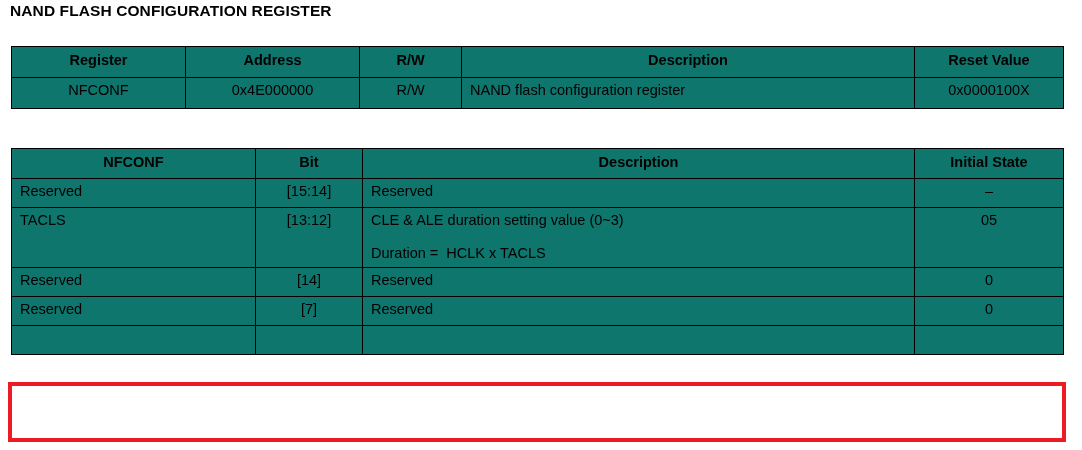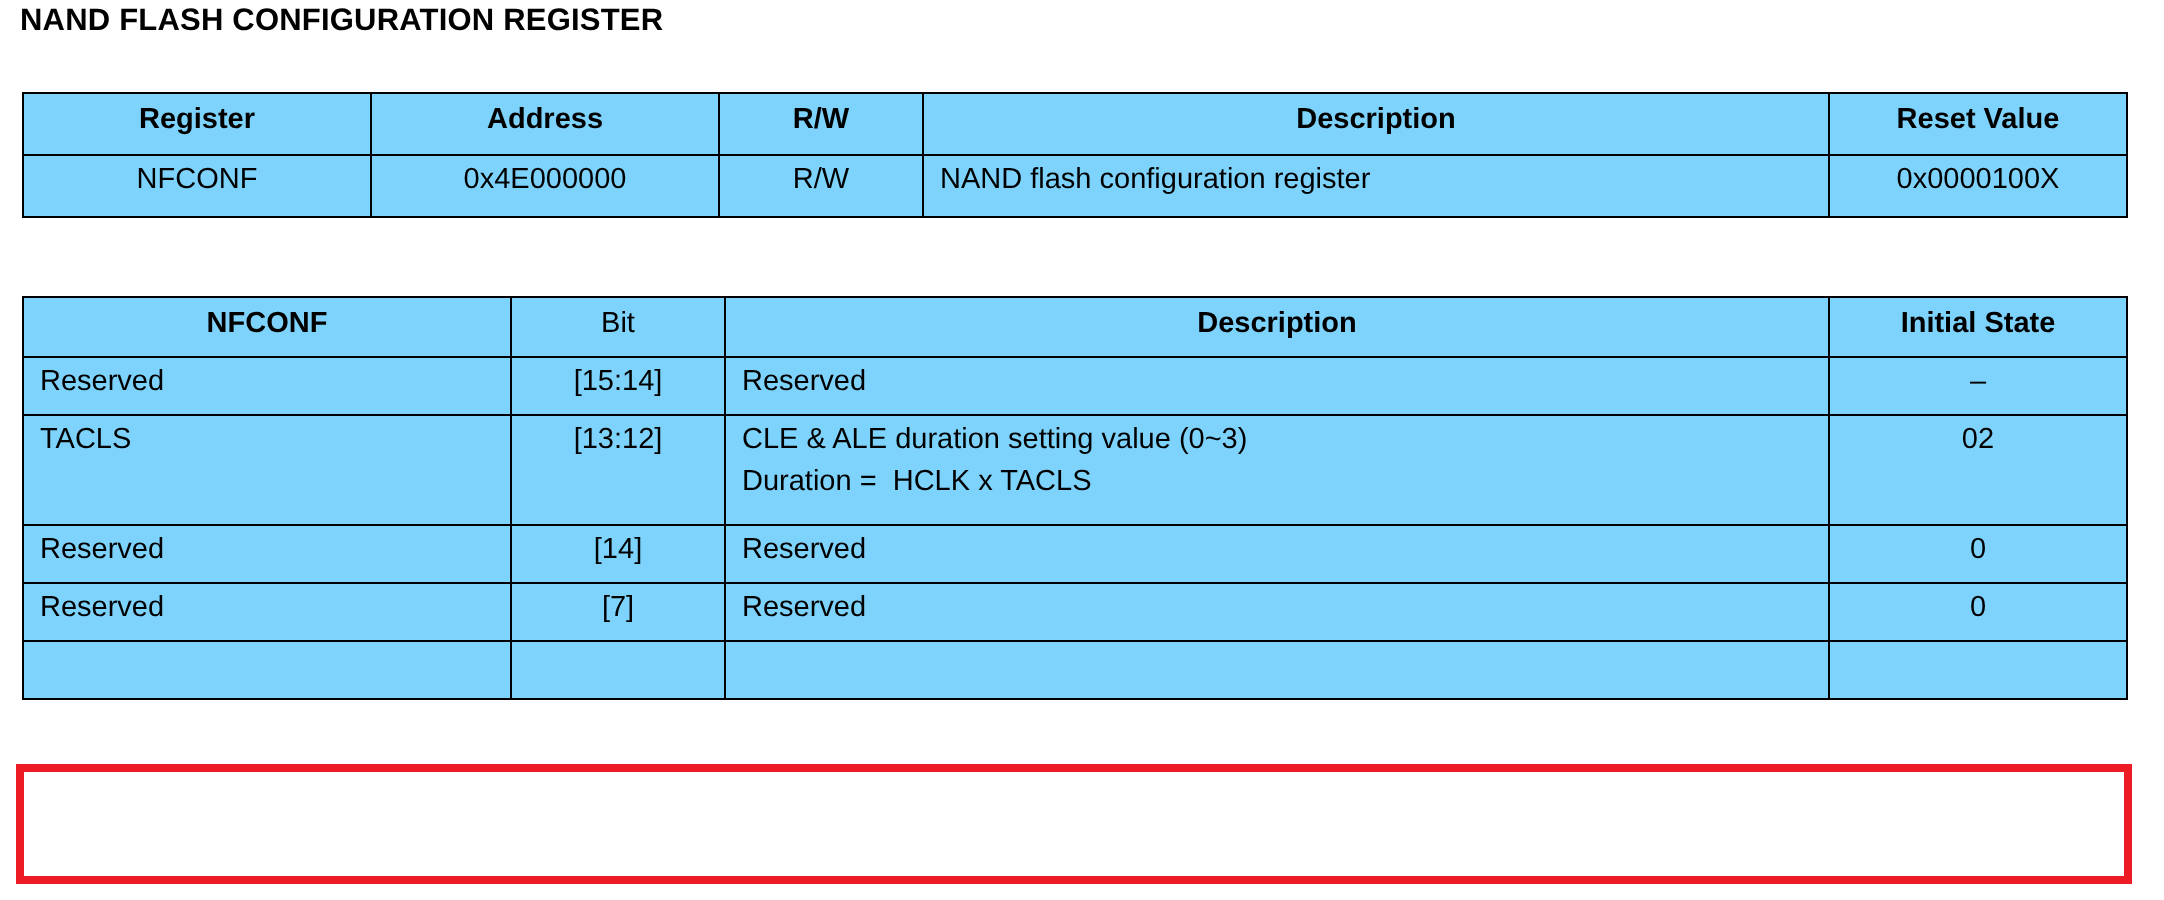--- a/index.html
+++ b/index.html
@@ -32,21 +32,21 @@
     font-weight: bold;
     letter-spacing: 0.1px;
     white-space: nowrap;
   }
 
   
   table.reg-table {
     position: absolute;
     border-collapse: collapse;
     table-layout: fixed;
-    background: #7dd3fc;
+    background: #0f766e;
     padding-left: 44px;
   }
   table.reg-table td, table.reg-table th {
     border: 1.5px solid #000000;
     padding: 0;
     vertical-align: top;
     font-size: 14.5px;
     line-height: 1.35;
     font-weight: normal;
   }
@@ -86,21 +86,21 @@
   #table-bitfields .c-name  { width: 244px; }
   #table-bitfields .c-bit   { width: 107px; }
   #table-bitfields .c-desc  { width: 552px; }
   #table-bitfields .c-init  { width: 149px; }
 
   #table-bitfields tr.hdr td { height: 29px; }
   #table-bitfields tr.r-single td { height: 28px; }
   #table-bitfields tr.r-double td { height: 54px; }
 
   .desc-line { display: block; white-space: pre; }
-  .desc-line + .desc-line { margin-top: 1px; }
+  .desc-line + .desc-line { margin-top: 13px; }
 
   
   #twrph1-highlight {
     position: absolute;
     left: 8px;
     top: 382px;
     width: 1058px;
     height: 60px;
     border: 4px solid #ED1C24;
     box-sizing: border-box;
@@ -166,21 +166,21 @@
         <col class="c-bit">
         <col class="c-desc">
         <col class="c-init">
     </colgroup>
     <tbody>
       <tr class="hdr">
         <td>
           <span class="cell center" style="font-weight:bold">NFCONF</span>
         </td>
         <td>
-          <span class="cell center" style="font-weight:normal">Bit</span>
+          <span class="cell center" style="font-weight:bold">Bit</span>
         </td>
         <td>
           <span class="cell center" style="font-weight:bold">Description</span>
         </td>
         <td>
           <span class="cell center" style="font-weight:bold">Initial State</span>
         </td>
       </tr>
 
       <tr class="r-single">
@@ -207,21 +207,21 @@
         <td>
           <span class="cell center">[13:12]</span>
         </td>
         <td>
           <span class="cell left">
             <span class="desc-line">CLE &amp; ALE duration setting value (0~3)</span>
             <span class="desc-line">Duration =  HCLK x TACLS</span>
           </span>
         </td>
         <td>
-          <span class="cell center">02</span>
+          <span class="cell center">05</span>
         </td>
       </tr>
 
       <tr class="r-single">
         <td>
           <span class="cell left">Reserved</span>
         </td>
         <td>
           <span class="cell center">[14]</span>
         </td>

